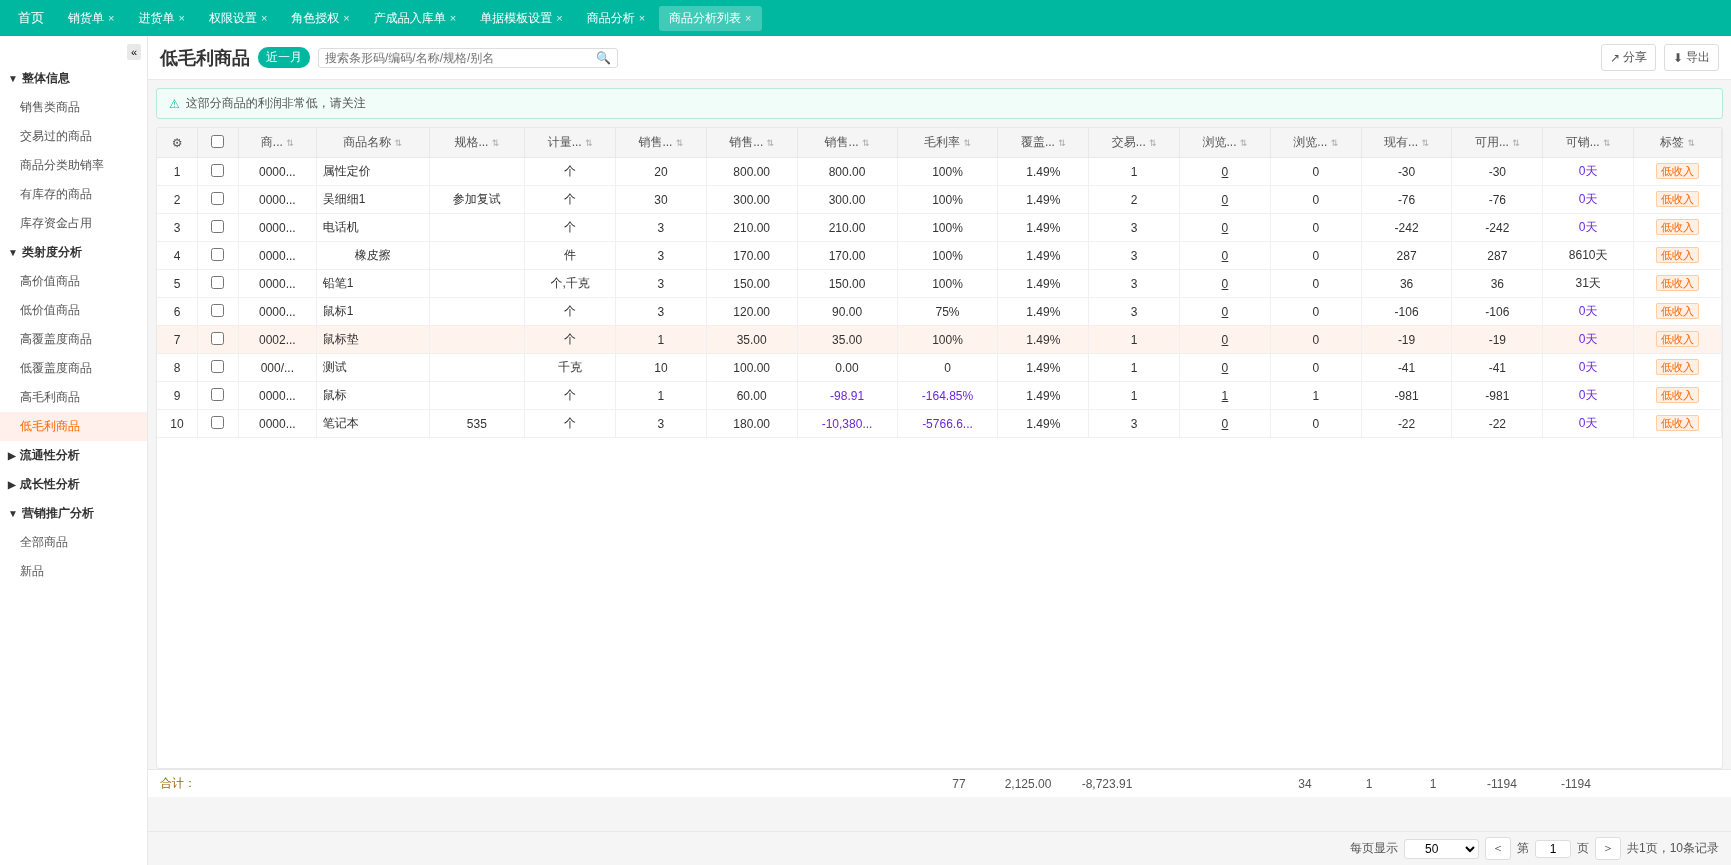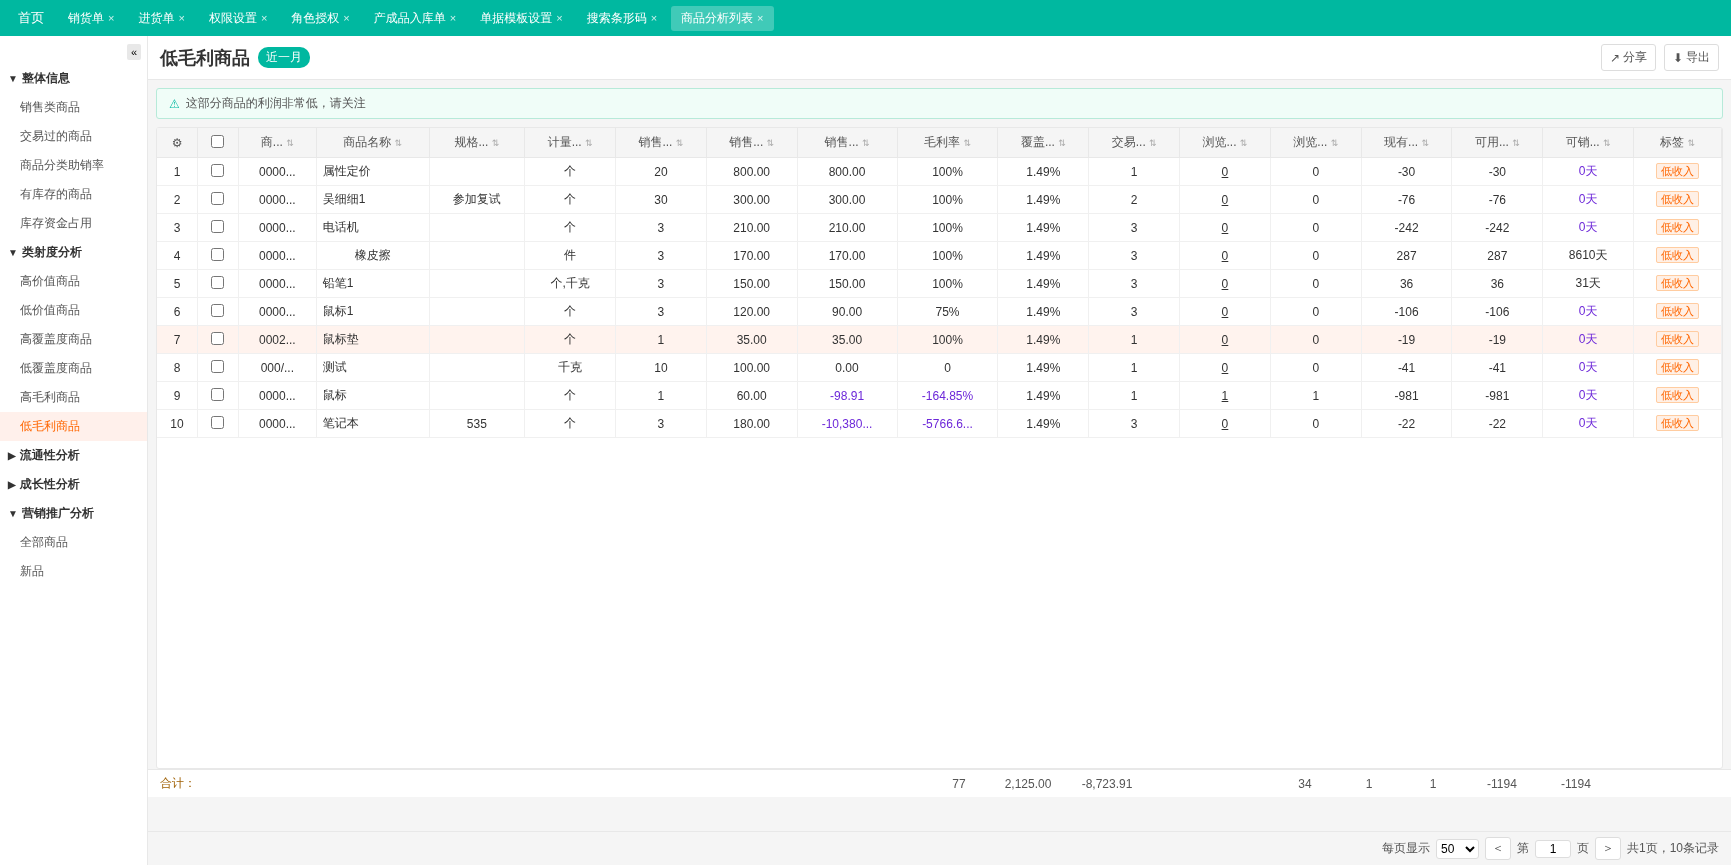--- a/index.html
+++ b/index.html
@@ -214,21 +214,21 @@
       background: #f5f5f5;
       border-top: 1px solid #e8e8e8;
       gap: 6px;
       font-size: 12px;
       color: #555;
       margin-top: 34px;
     }
     .page-size-select {
       border: 1px solid #ddd;
       border-radius: 3px;
-      padding: 1px 0;
+      padding: 1px 16px;
       background: #fff;
     }
     .page-nav-btn {
       border: 1px solid #ddd;
       background: #fff;
       padding: 2px 6px;
       border-radius: 3px;
       cursor: pointer;
       color: #555;
     }
@@ -268,21 +268,21 @@
   <div class="nav-item">
     <span>角色授权</span><span class="close-x">×</span>
   </div>
   <div class="nav-item">
     <span>产成品入库单</span><span class="close-x">×</span>
   </div>
   <div class="nav-item">
     <span>单据模板设置</span><span class="close-x">×</span>
   </div>
   <div class="nav-item">
-    <span>搜索条形码</span><span class="close-x">×</span>
+    <span>商品分析</span><span class="close-x">×</span>
   </div>
   <div class="nav-item active">
     <span>商品分析列表</span><span class="close-x">×</span>
   </div>
 </div>
 
 <div class="main-layout">
 
   <div class="sidebar">
 
@@ -327,20 +327,24 @@
     </div>
     <div class="sidebar-item">全部商品</div>
     <div class="sidebar-item">新品</div>
   </div>
 
   <div class="content-area">
 
     <div class="content-header">
       <span class="page-title">低毛利商品</span>
       <span class="date-badge">近一月</span>
+      <div class="search-box">
+        <input type="text" placeholder="搜索条形码/编码/名称/规格/别名" style="">
+        <span class="search-icon">🔍</span>
+      </div>
       <div class="header-actions">
         <button class="action-btn">
           <span>↗</span>
           <span>分享</span>
         </button>
         <button class="action-btn">
           <span>⬇</span>
           <span>导出</span>
         </button>
       </div>

